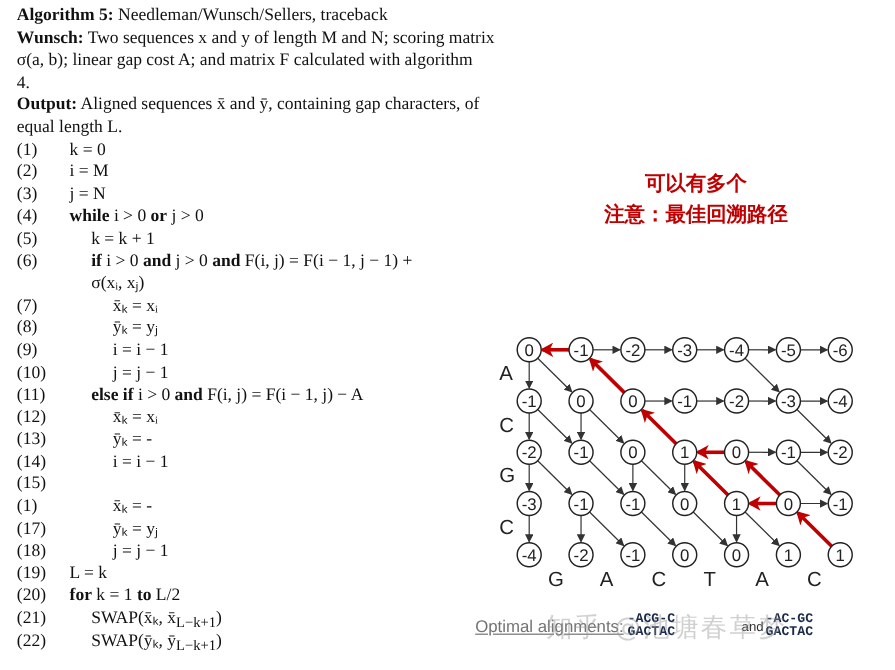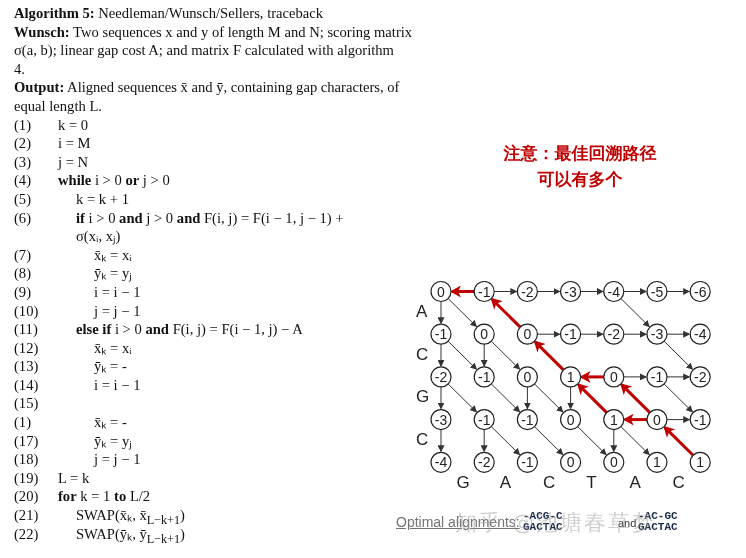--- a/index.html
+++ b/index.html
@@ -117,22 +117,22 @@
         <span class="code ind1">SWAP(x̄ₖ, x̄<sub>L−k+1</sub>)</span>
       </div>
       <div class="line">
         <span class="num">(22)</span>
         <span class="code ind1">SWAP(ȳₖ, ȳ<sub>L−k+1</sub>)</span>
       </div>
     </div>
 </div>
 
 <div class="note">
+  <div>可以有多个</div>
   <div>注意：最佳回溯路径</div>
-  <div>可以有多个</div>
 </div>
 
 <svg class="grid" id="grid-svg" width="746" height="558">
   <defs>
     <marker id="arrBlack" markerWidth="7" markerHeight="7" refX="6" refY="3.5" orient="auto" markerUnits="userSpaceOnUse">
       <path d="M0,0 L7,3.5 L0,7 Z" fill="#333"></path>
     </marker>
     <marker id="arrRed" markerWidth="12" markerHeight="12" refX="9" refY="6" orient="auto" markerUnits="userSpaceOnUse">
       <path d="M0,0 L11,6 L0,12 L3,6 Z" fill="#c00000"></path>
     </marker>

